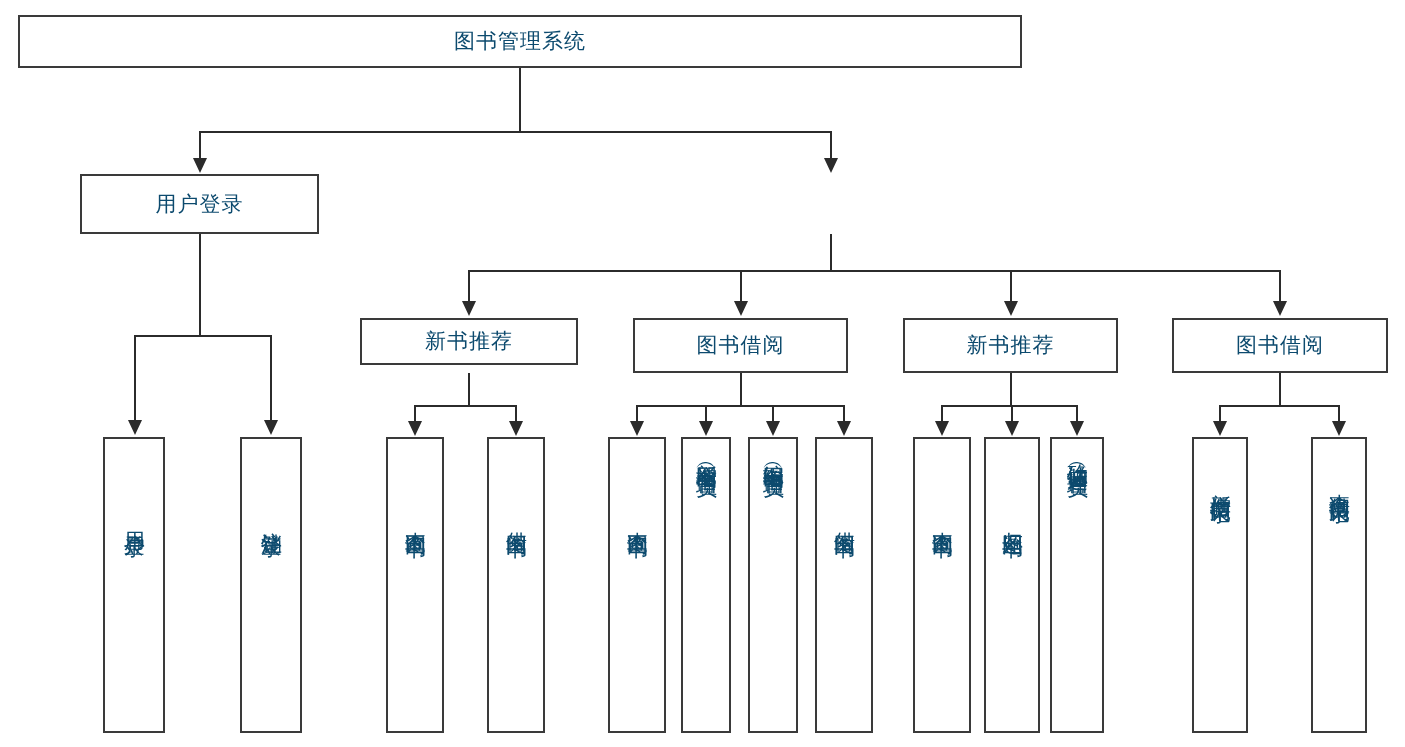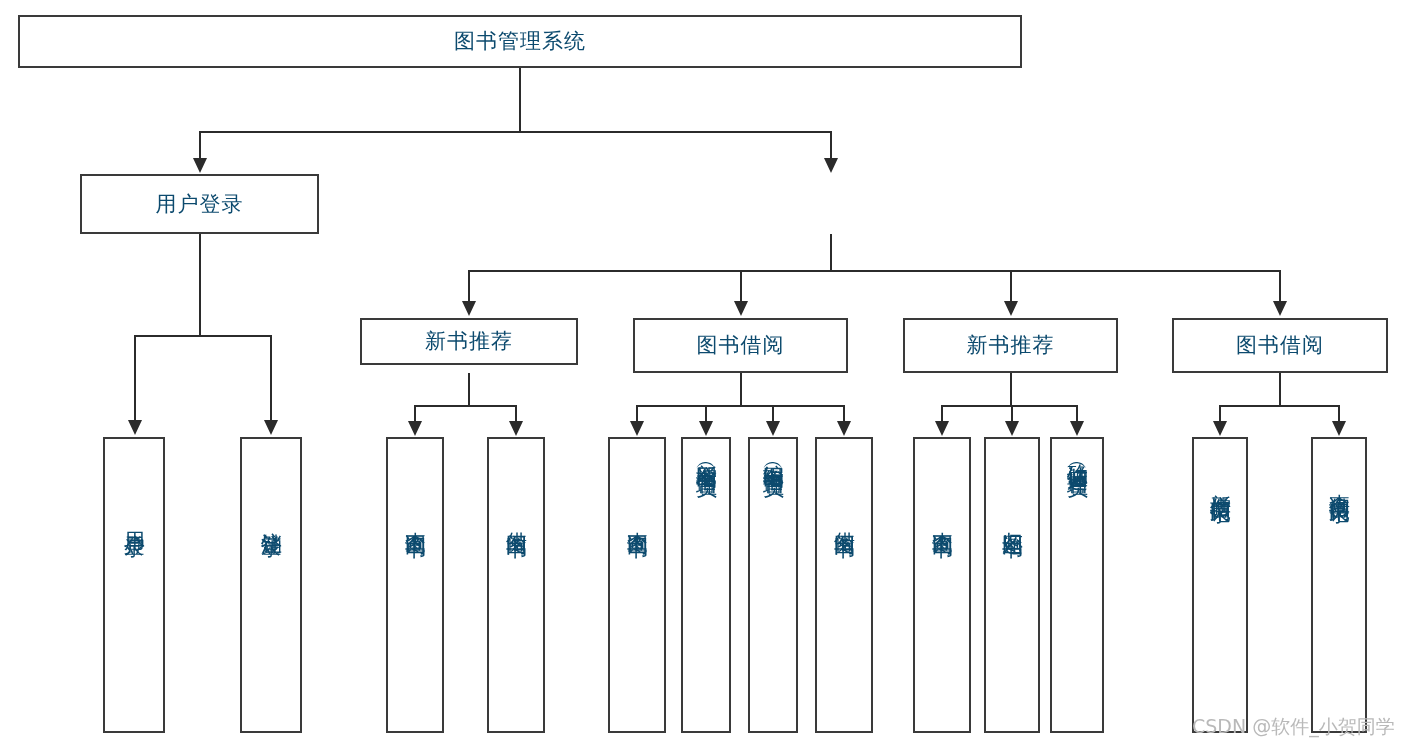--- a/index.html
+++ b/index.html
@@ -217,15 +217,14 @@
   </div>
 
   <div class="node leaf" style="left:1192px; top:437px; width:56px; height:296px; padding-top:38px;">
     <span class="label-v">新增借阅记录</span>
   </div>
 
   <div class="node leaf" style="left:1311px; top:437px; width:56px; height:296px; padding-top:38px;">
     <span class="label-v">查询借阅记录</span>
   </div>
 
-  <div id="watermark" style="left:1192px; top:714px;">CSDN @软件_小贺同学</div>
 
 </div>
 
 </body></html>

